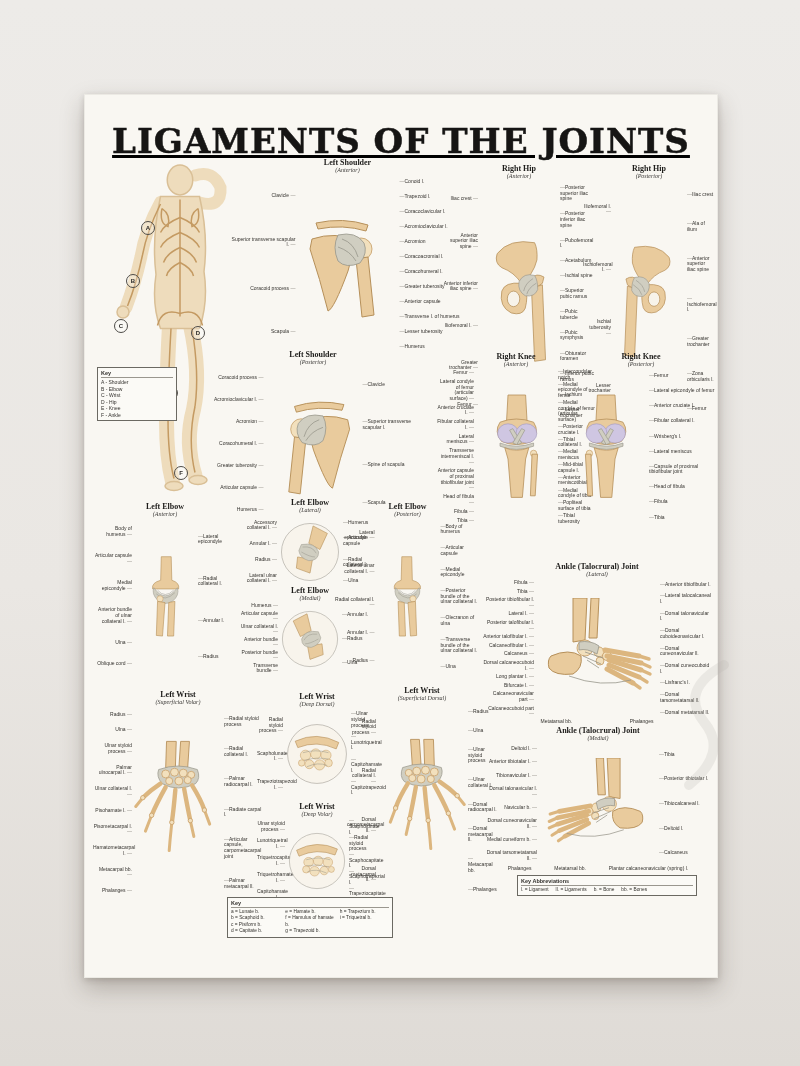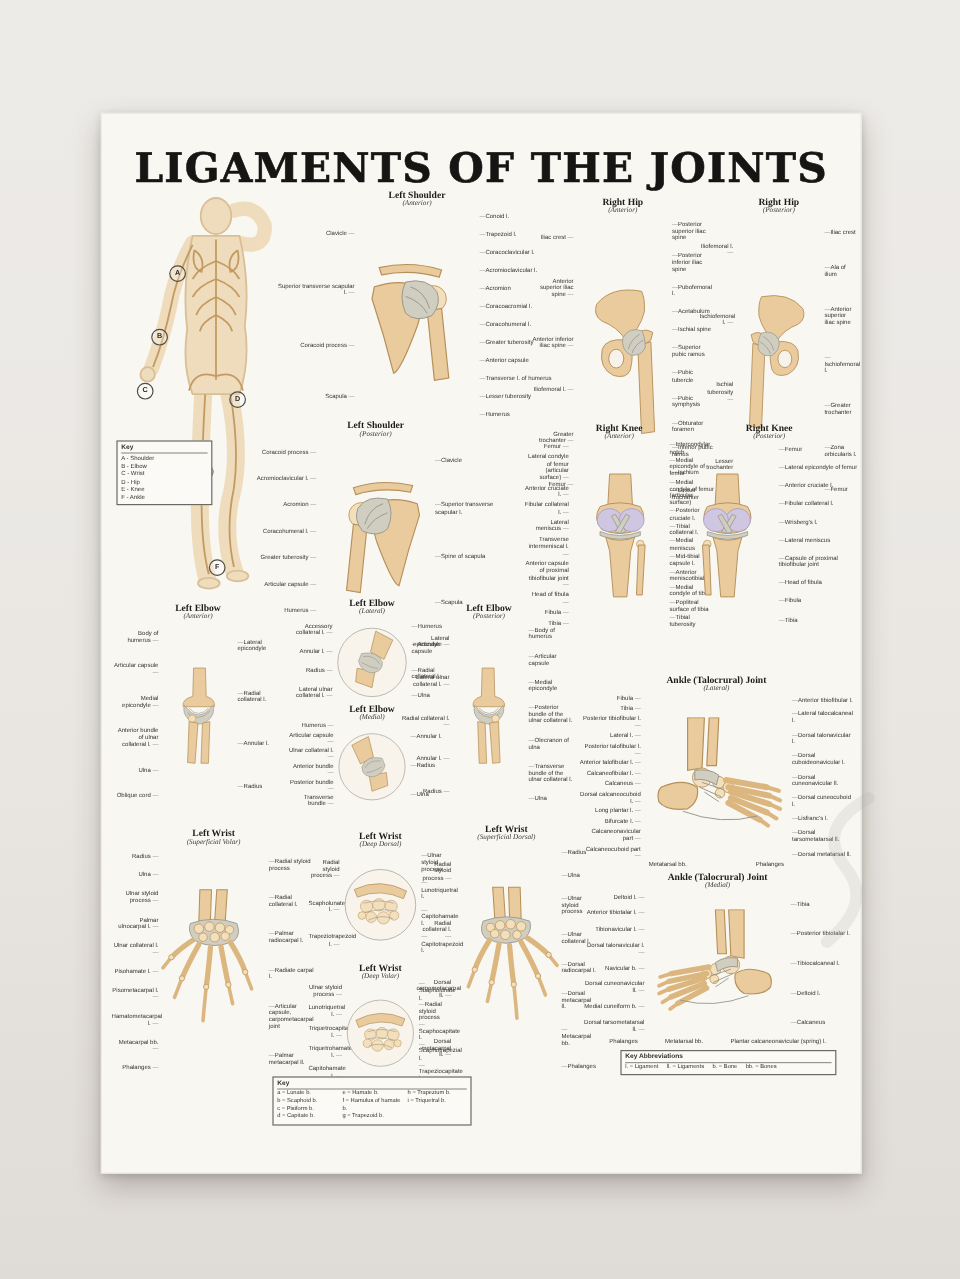--- a/index.html
+++ b/index.html
@@ -6,20 +6,21 @@
   body{
     width:800px;height:1066px;position:relative;overflow:hidden;
     background:linear-gradient(180deg,#edebe8 0%,#eae7e3 55%,#dfdbd6 100%);
     font-family:"Liberation Sans", sans-serif;
   }
   #sheet{
     position:absolute;left:84px;top:94px;width:632px;height:882px;
     background:#f9f7f2;
     box-shadow:0 10px 22px rgba(60,50,40,.28), 0 2px 6px rgba(60,50,40,.18);
     border:1px solid #eceae4;
+    text-decoration:underline;
   }
   .poster-title{
     margin-top:26px;text-align:center;color:#161514;
     font-family:"DejaVu Serif","Liberation Serif",serif;
     font-weight:900;font-size:34px;letter-spacing:1px;
     -webkit-text-stroke:.5px #161514;
   }
   .panel{position:absolute;display:flex;flex-direction:column;}
   .ptitle{font:bold 8px "Liberation Serif",serif;text-align:center;color:#1d1c1a;line-height:1.05;}
   .psub{font:italic 6px "Liberation Serif",serif;text-align:center;color:#3a3836;margin-bottom:1px;}

